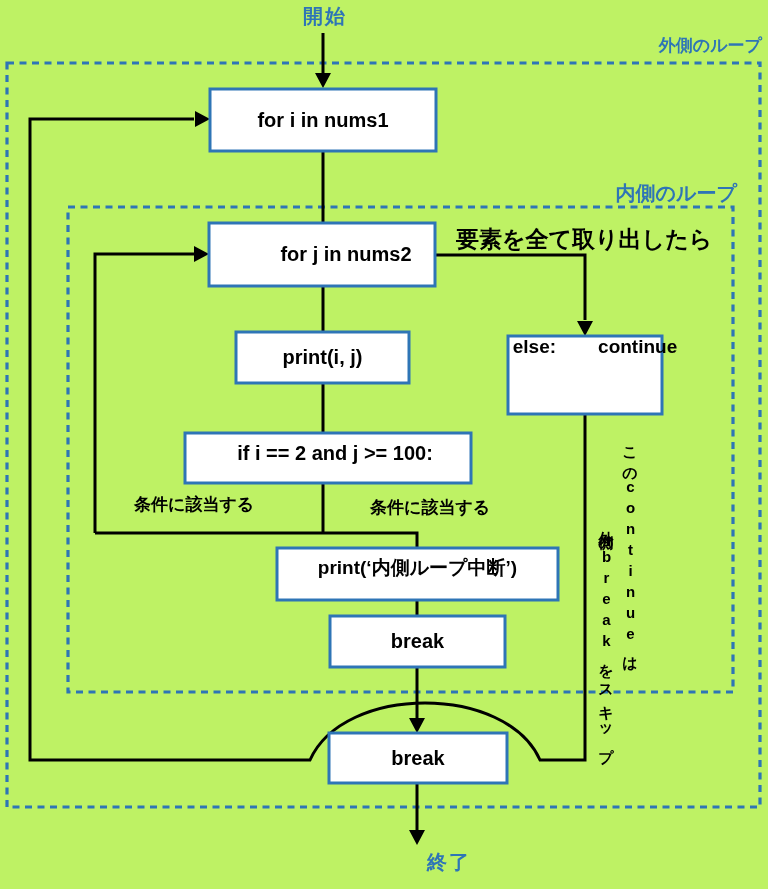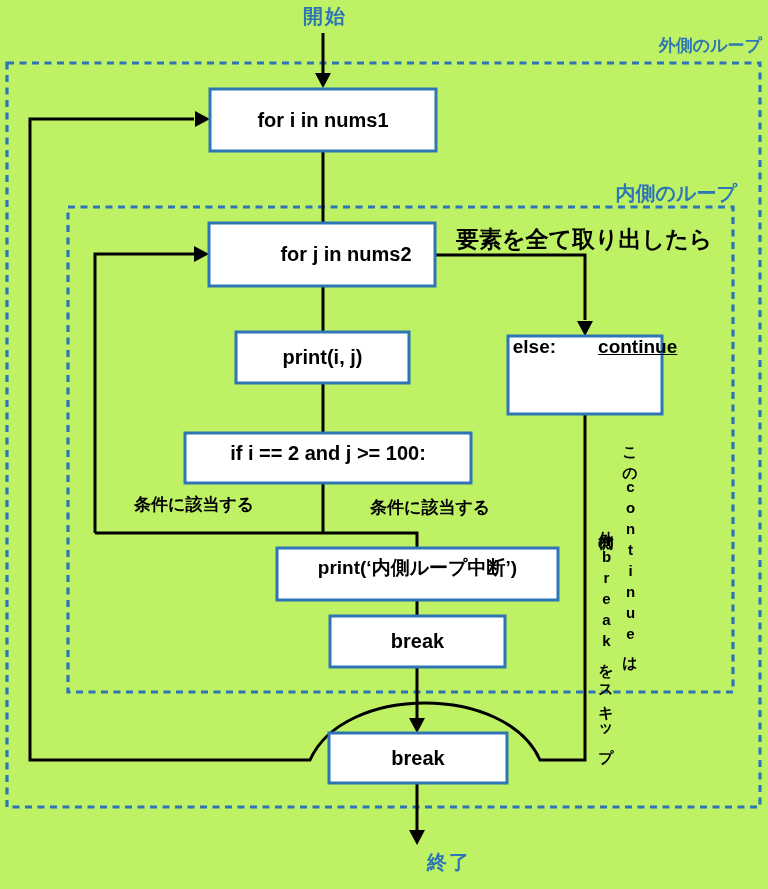--- a/index.html
+++ b/index.html
@@ -103,24 +103,24 @@
 
   <div class="lbl blue" style="left:275px; top:5px; width:100px; text-align:center; font-size:20px; letter-spacing:2px;">開始</div>
   <div class="lbl blue" style="left:371px; top:851px; width:100px; text-align:right; font-size:20px; letter-spacing:2px;">終了</div>
 
   <div class="lbl blue" style="left:592px; top:36px; width:170px; text-align:right; font-size:17px;">外側のループ</div>
   <div class="lbl blue" style="left:567px; top:182px; width:170px; text-align:right; font-size:20px;">内側のループ</div>
 
   <div class="node-label" style="left:210px; top:89px;  width:226px; height:62px;border-radius:21px;">for i in nums1</div>
   <div class="node-label" style="left:209px; top:223px; width:274px; height:63px;">for j in nums2</div>
   <div class="node-label" style="left:236px; top:332px; width:173px; height:51px;">print(i, j)</div>
-  <div class="node-label" style="left:185px; top:433px; width:286px; height:40px;">if i == 2 and j &gt;= 100:</div>
+  <div class="node-label" style="left:185px; top:433px; width:286px; height:40px;padding-left:7px;">if i == 2 and j &gt;= 100:</div>
   <div class="node-label left" style="left:508px; top:336px; width:154px; height:78px;">
     <span style="padding-left:20px;">else:</span>
-    <span style="padding-left:42px;text-decoration:underline;">continue</span>
+    <span style="padding-left:42px;">continue</span>
   </div>
   <div class="node-label" style="left:277px; top:548px; width:281px; height:40px; font-size:19px;">print(‘内側ループ中断’)</div>
   <div class="node-label" style="left:330px; top:616px; width:175px; height:51px;">break</div>
   <div class="node-label" style="left:329px; top:733px; width:178px; height:50px;">break</div>
 
   <div class="lbl" style="left:456px; top:226px; font-size:23px;">要素を全て取り出したら</div>
   <div class="lbl" style="left:134px; top:495px; font-size:17px;">条件に該当する</div>
   <div class="lbl" style="left:370px; top:498px; font-size:17px;">条件に該当する</div>
 
   <div class="vtext" style="left:618px; top:436px;">このcontinueは</div>

